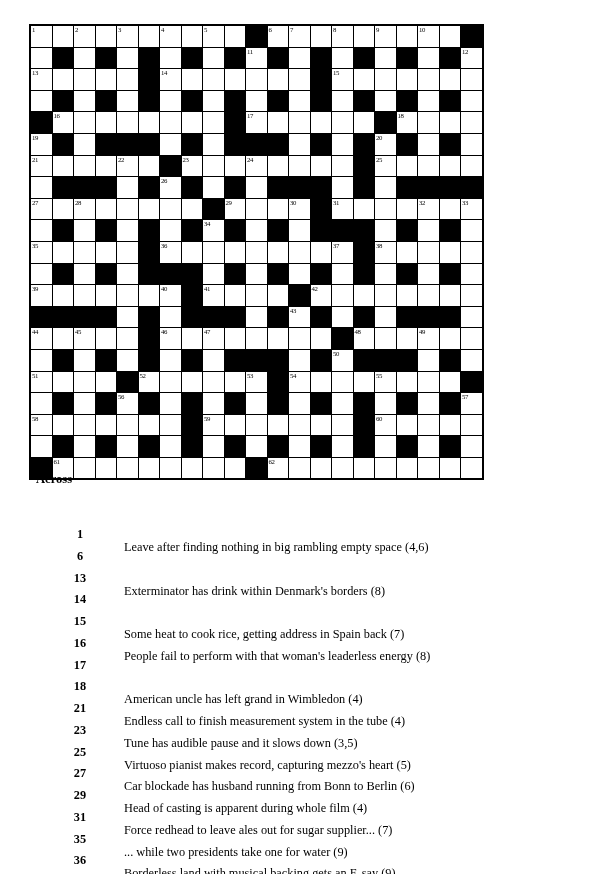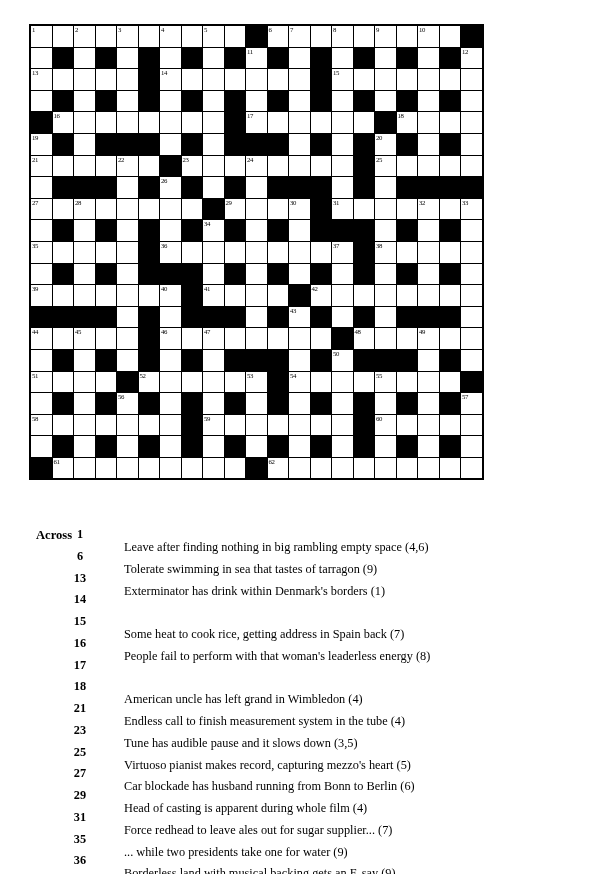--- a/index.html
+++ b/index.html
@@ -42,21 +42,21 @@
     font-size: 6.8px;
     line-height: 7px;
     font-family: "Liberation Serif", serif;
     color: #000;
     letter-spacing: -0.3px;
   }
   
   .clues-header {
     position: absolute;
     left: 36px;
-    top: 528px;
+    top: 472px;
     font-size: 12.6px;
     font-weight: bold;
     line-height: 14px;
   }
   .clues {
     position: absolute;
     left: 36px;
     top: 524px;
     width: 440px;
   }
@@ -650,25 +650,24 @@
   </div>
 
 <div class="clues-header">Across</div>
 <div class="clues">
     <div class="clue-row">
       <div class="clue-num">1</div>
       <div class="clue-text">Leave after finding nothing in big rambling empty space (4,6)</div>
     </div>
     <div class="clue-row">
       <div class="clue-num">6</div>
-      <div class="clue-text">Tolerate swimming in sea that tastes of tarragon (9)</div>
     </div>
     <div class="clue-row">
       <div class="clue-num">13</div>
-      <div class="clue-text">Exterminator has drink within Denmark's borders (1)</div>
+      <div class="clue-text">Exterminator has drink within Denmark's borders (8)</div>
     </div>
     <div class="clue-row">
       <div class="clue-num">14</div>
     </div>
     <div class="clue-row">
       <div class="clue-num">15</div>
       <div class="clue-text">Some heat to cook rice, getting address in Spain back (7)</div>
     </div>
     <div class="clue-row">
       <div class="clue-num">16</div>

